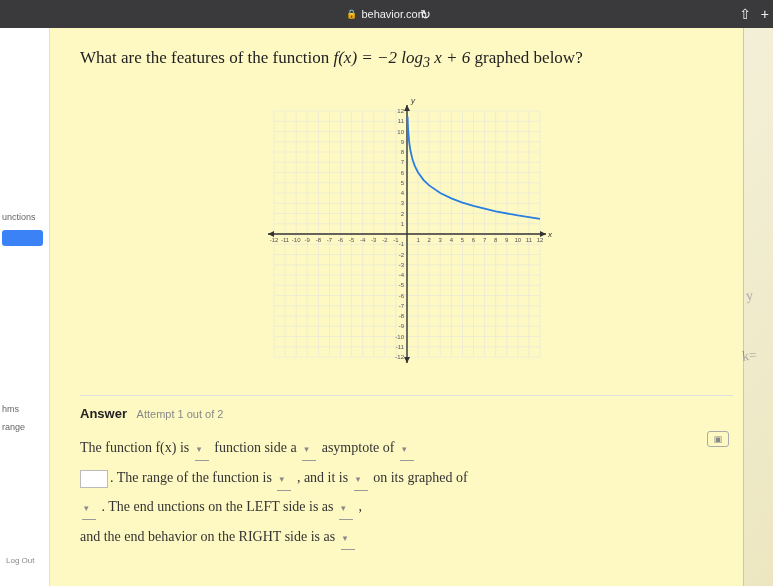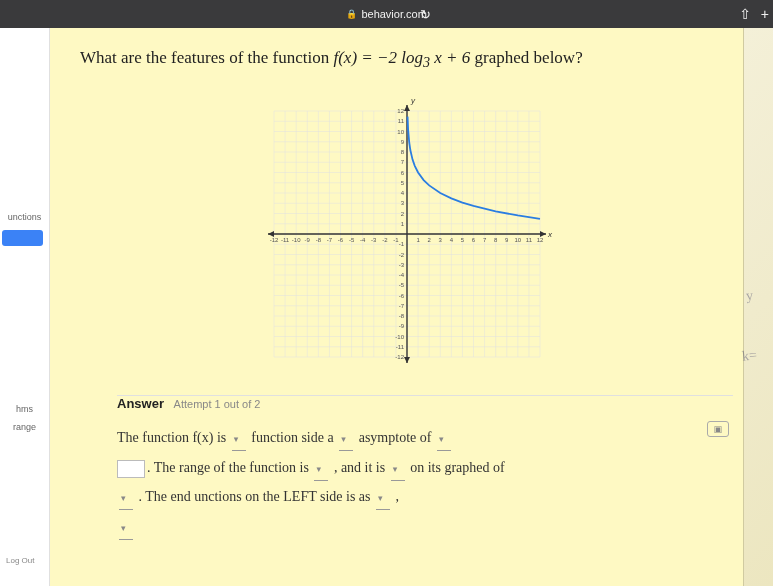--- a/index.html
+++ b/index.html
@@ -42,21 +42,21 @@
     height: calc(586px - 28px);
   }
   .sidebar {
     width: 50px;
     background: #fff;
     border-right: 1px solid #e0e0e0;
     padding-top: 180px;
     font-size: 9px;
     color: #666;
   }
-  .sidebar .item { padding: 4px 2px; text-align: center; }
+  .sidebar .item { padding: 4px 2px; }
   .sidebar .pill {
     background: #3b82f6;
     height: 16px;
     border-radius: 3px;
     margin: 4px 6px 4px 2px;
   }
   .sidebar .logout {
     position: absolute;
     bottom: 21px;
     left: 6px;
@@ -77,21 +77,21 @@
   }
   .question .fn { font-style: italic; }
   .graph-wrap {
     display: flex;
     justify-content: center;
     margin-bottom: 16px;
   }
   svg.graph { display:block; }
   .answer-section {
     border-top: 1px solid #e0e0e0;
-    margin-left: 37px;
+    padding-top: 10px;
   }
   .answer-head {
     font-size: 13px;
     margin-bottom: 12px;
   }
   .answer-head b { color:#222; }
   .answer-head .attempt { color:#888; font-size:11px; margin-left:6px; }
   .answer-body {
     font-family: Georgia, 'Times New Roman', serif;
     font-size: 14px;
@@ -301,21 +301,21 @@
     <div class="answer-section">
       <div class="answer-head">
         <b>Answer</b>
         <span class="attempt">Attempt 1 out of 2</span>
       </div>
       <div class="answer-body">
         <span class="vid-icon">▣</span>
         <span>The function </span><span class="fn">f(x)</span><span> is </span><span class="drop"></span><span> function side a </span><span class="drop"></span><span> asymptote of </span><span class="drop"></span><br>
         <span class="blank"></span><span>. The range of the function is </span><span class="drop"></span><span> , and it is </span><span class="drop"></span><span> on its graphed of </span><br>
         <span class="drop"></span><span> . The end unctions on the LEFT side is as </span><span class="drop"></span> ,<br>
-        <span class="drop"></span>
+        <span>and the end behavior on the RIGHT side is as </span><span class="drop"></span>
       </div>
     </div>
 
   </div>
 </div>
 
 <div class="paper-edge">
   <span class="scribble" style="top:260px; left:2px;">y</span>
   <span class="scribble" style="top:320px; left:-2px;">k=</span>
 </div>

